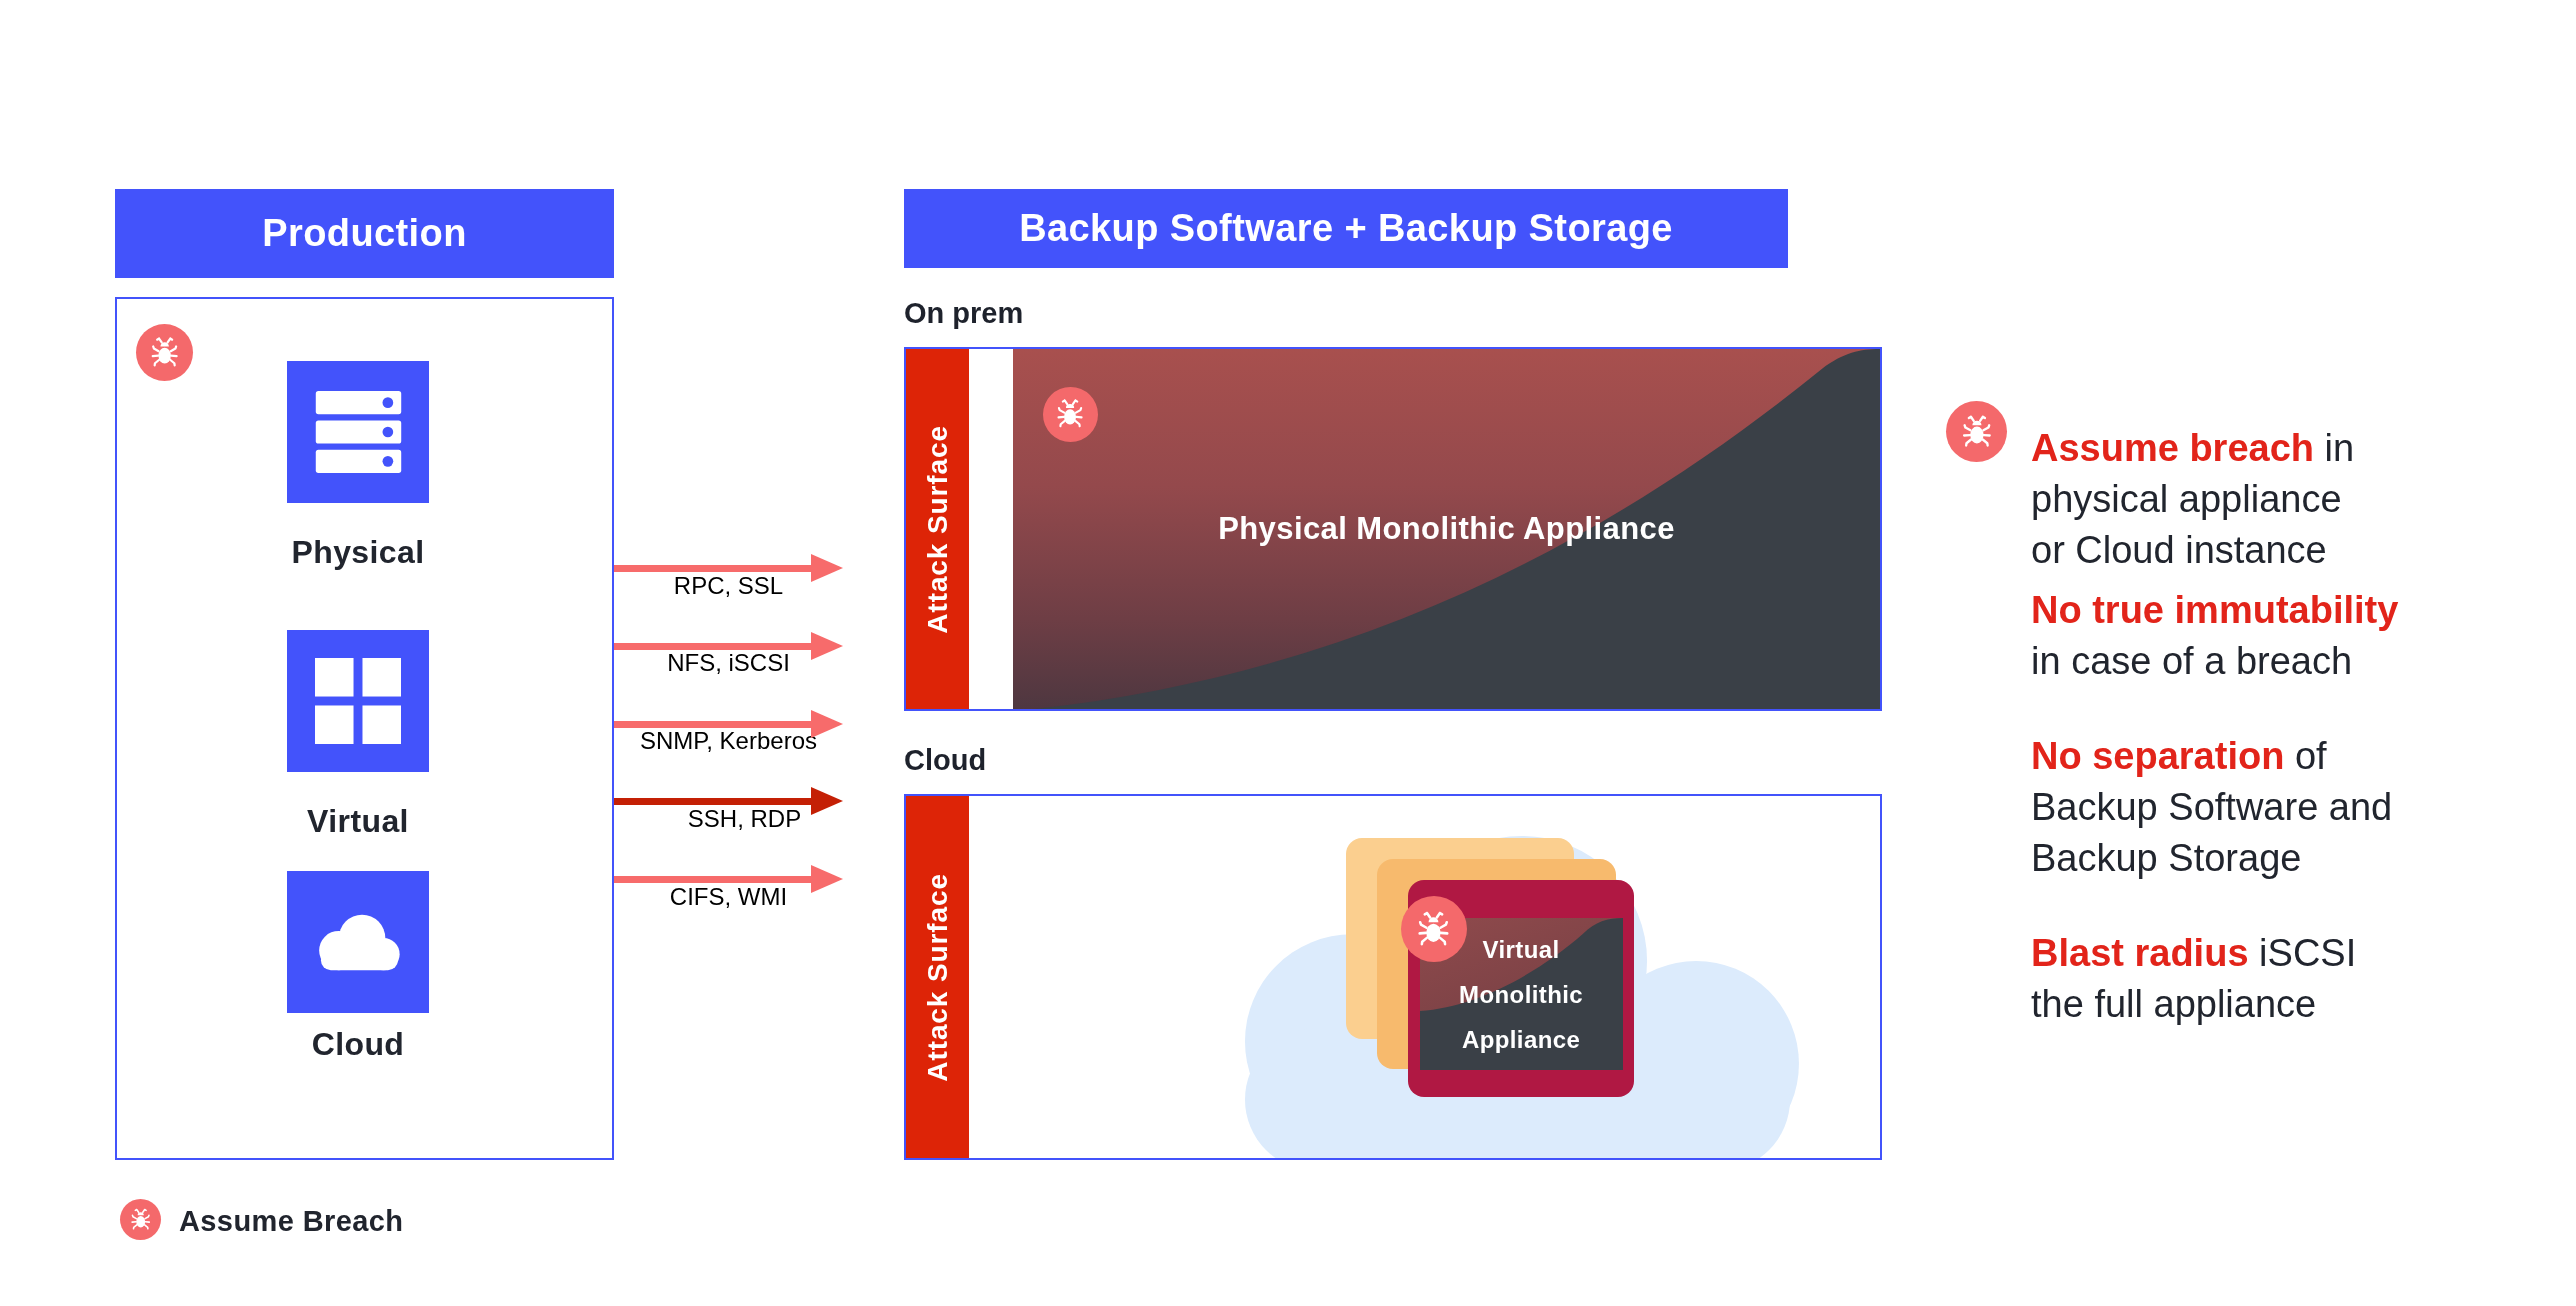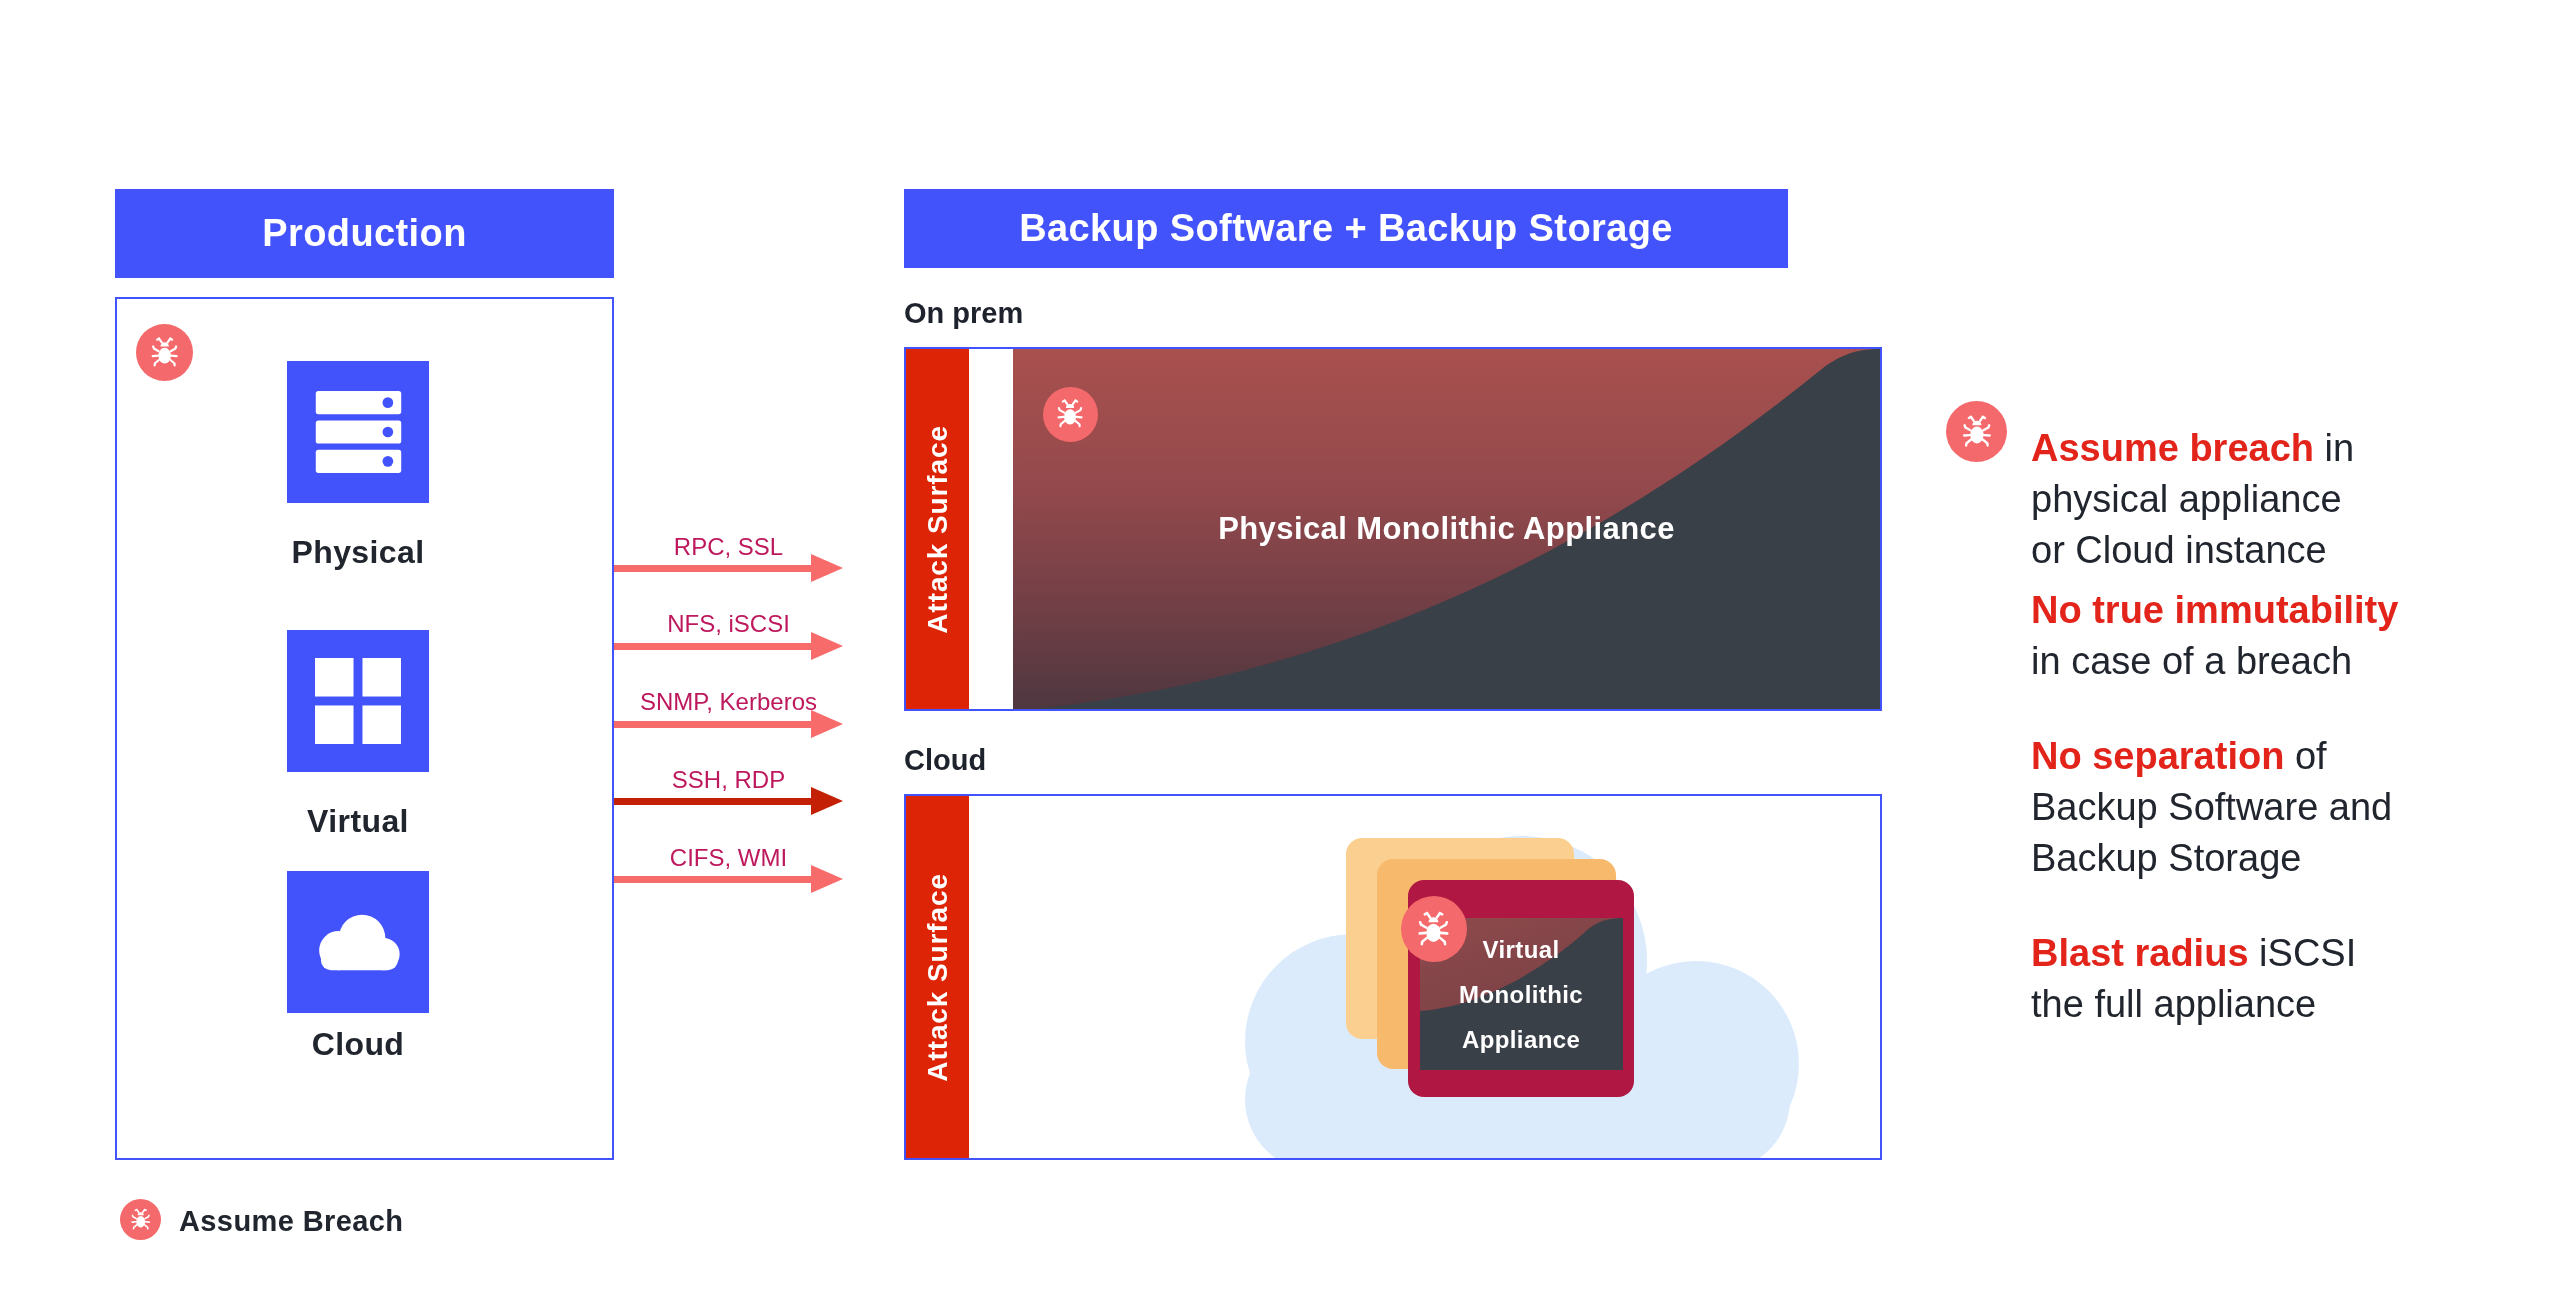--- a/index.html
+++ b/index.html
@@ -26,31 +26,31 @@
   .tile-physical{left:287px;top:361px;}
   .tile-virtual{left:287px;top:630px;}
   .tile-cloudp{left:287px;top:871px;}
   .tile-label{position:absolute;left:224px;width:268px;text-align:center;font-weight:700;font-size:32px;color:#21252E;letter-spacing:0.4px;}
   .lbl-physical{top:534px;}
   .lbl-virtual{top:803px;}
   .lbl-cloudp{top:1026px;}
 
   
   .arrow-label{position:absolute;left:614px;width:229px;text-align:center;
-    font-size:24px;color:#be185d;}
+    font-size:24px;color:#000000;margin-top:39px;}
   .arrow{position:absolute;left:614px;width:229px;height:29px;}
   .arrow .shaft{position:absolute;left:0;top:10.7px;width:198px;height:7.2px;background:#F76B6B;}
   .arrow .head{position:absolute;right:0;top:0;width:0;height:0;
     border-left:32px solid #F76B6B;border-top:14.3px solid transparent;border-bottom:14.3px solid transparent;}
   .arrow.dark .shaft{background:#C42005;}
   .arrow.dark .head{border-left-color:#C42005;}
   .al1{top:533px;} .a1{top:554px;}
   .al2{top:610px;} .a2{top:632px;}
   .al3{top:688px;} .a3{top:710px;}
-  .al4{top:766px;} .a4{top:787px;}
+  .al4{top:766px;padding-left:16px;} .a4{top:787px;}
   .al5{top:844px;} .a5{top:865px;}
 
   
   .env-label{position:absolute;left:904px;font-weight:700;font-size:29px;color:#1E222C;}
   .onprem-label{top:297px;}
   .cloud-label{top:744px;}
   .appl-box{position:absolute;left:904px;width:978px;border:2.7px solid #4353FB;box-sizing:border-box;display:flex;}
   .onprem-box{top:347px;height:364px;}
   .cloud-box{top:794px;height:366px;background:#ffffff;}
   .attack-bar{width:63px;flex:0 0 63px;background:#DD2407;display:flex;align-items:center;justify-content:center;}

